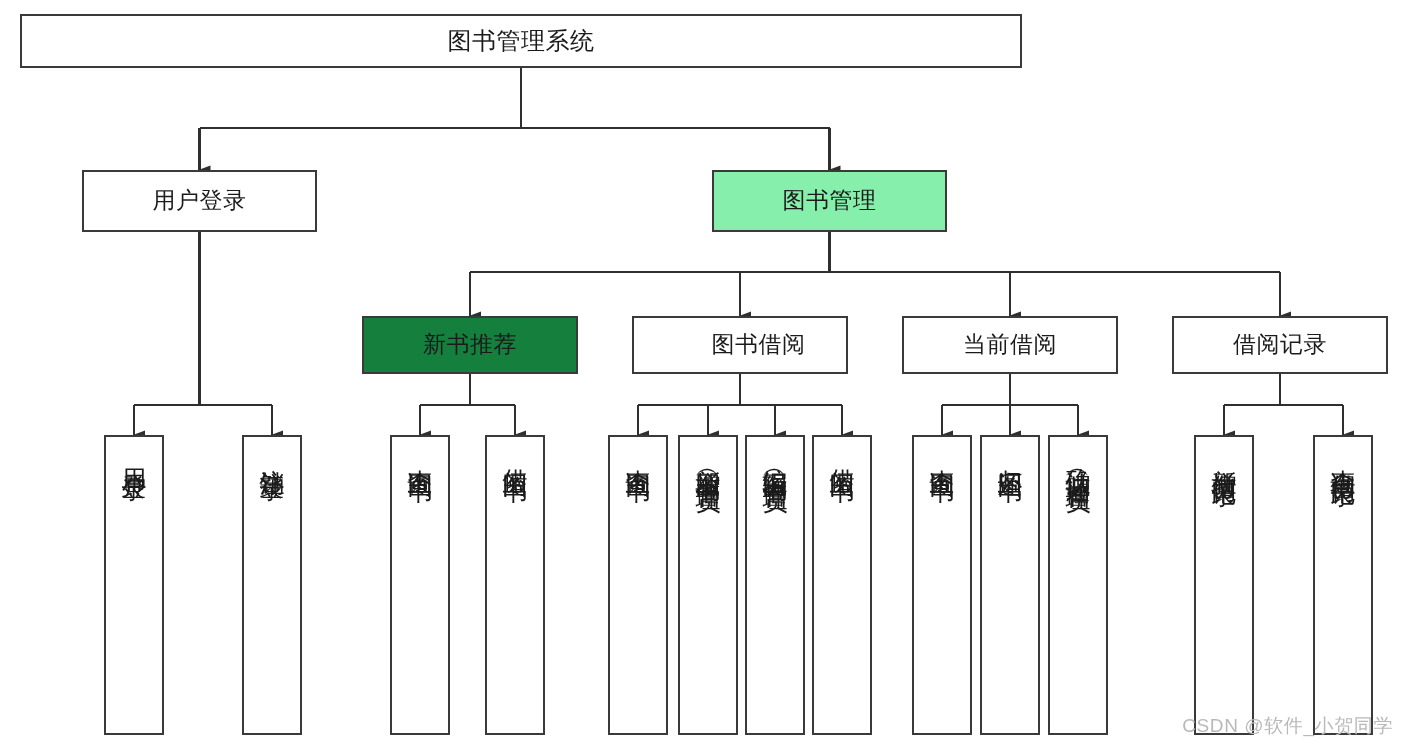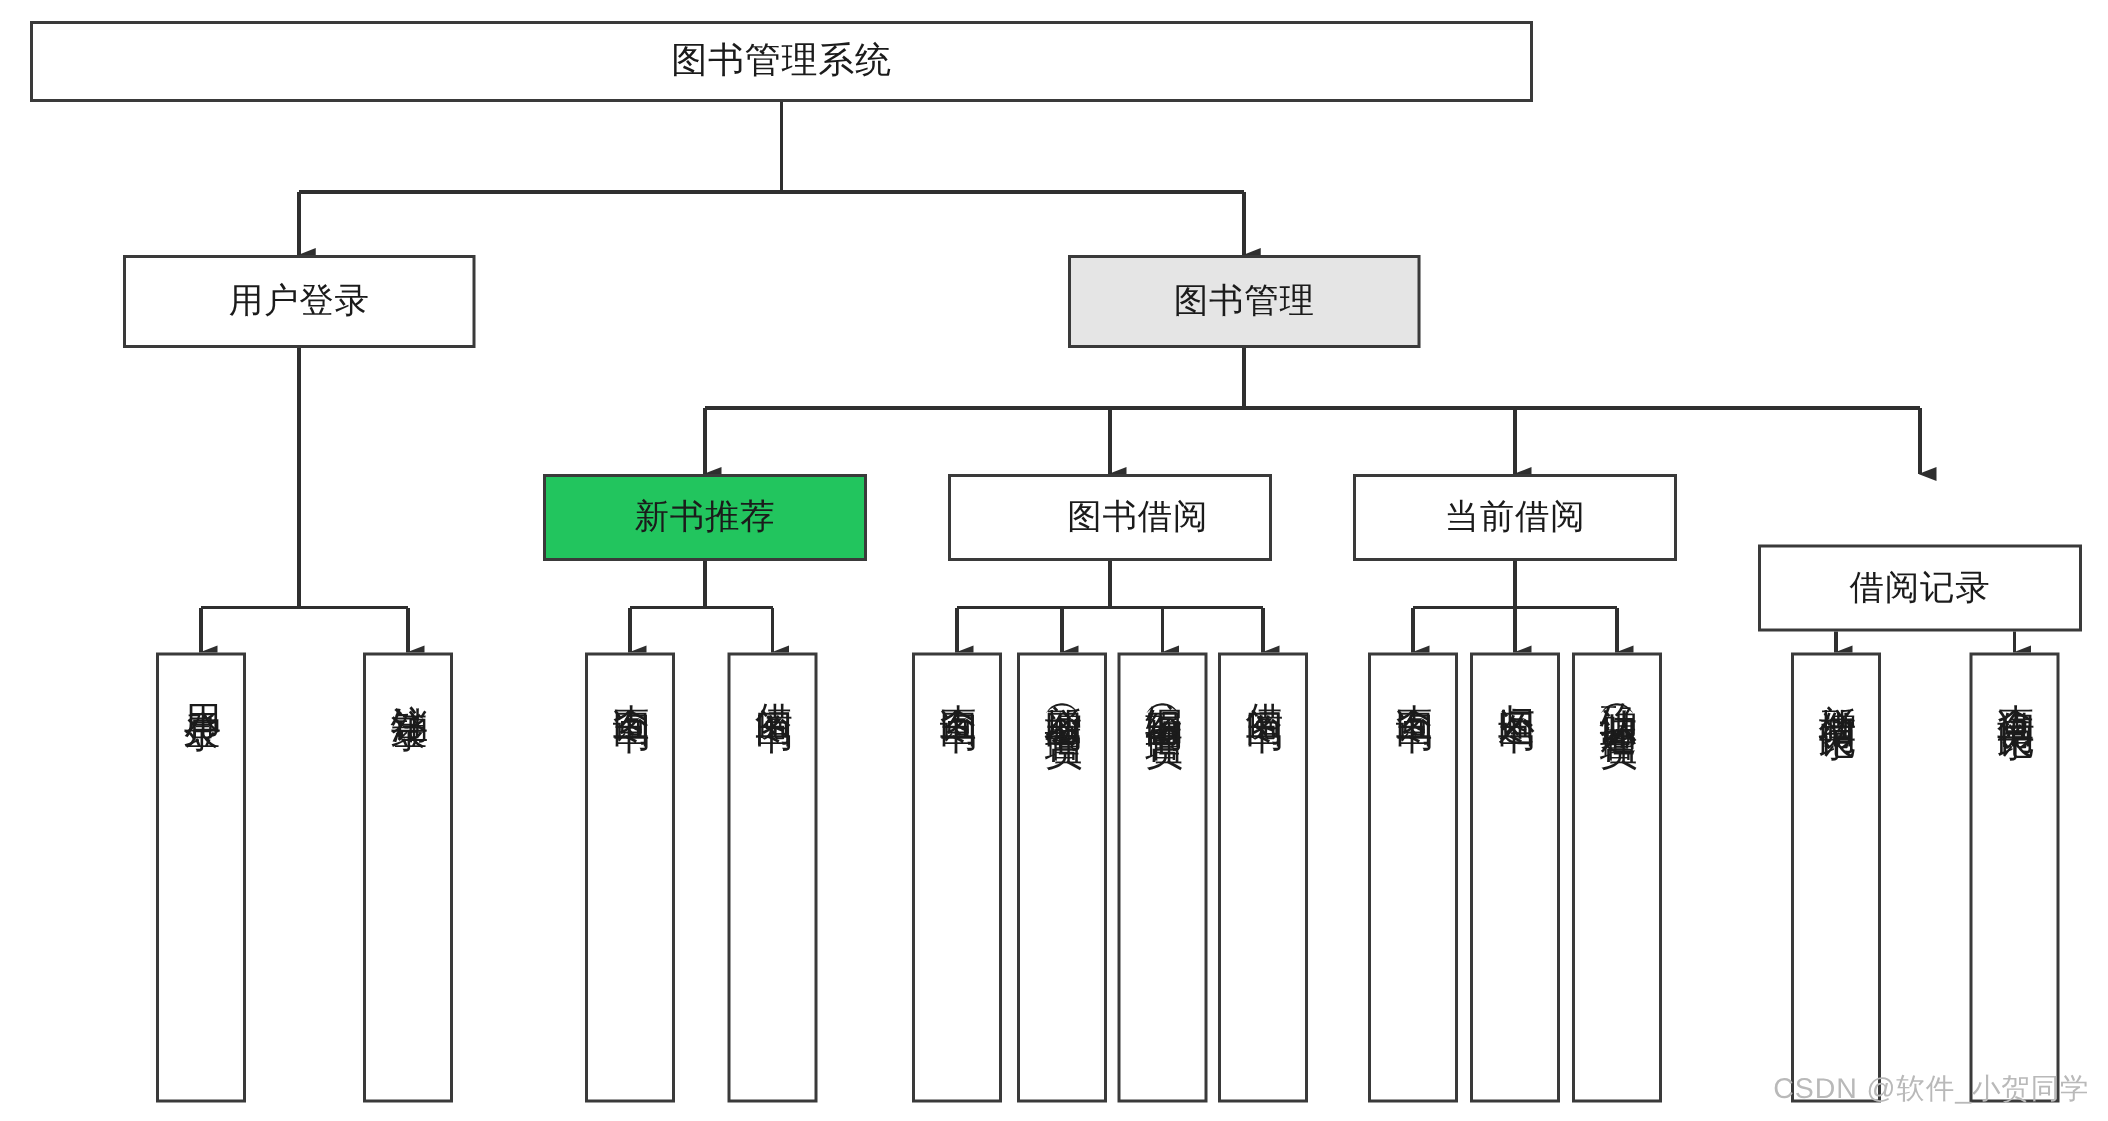--- a/index.html
+++ b/index.html
@@ -123,33 +123,33 @@
       </g>
   </svg>
 
   <div id="node-layer">
       <div class="node horizontal root" style="left: 20px; top: 14px; width: 1002px; height: 54px; border-color: rgb(58, 58, 58); background: rgb(255, 255, 255);">
         <span class="node-label" style="color: rgb(27, 27, 27);">图书管理系统</span>
       </div>
       <div class="node horizontal" style="left: 82px; top: 170px; width: 235px; height: 62px; border-color: rgb(58, 58, 58); background: rgb(255, 255, 255);">
         <span class="node-label" style="color: rgb(27, 27, 27);">用户登录</span>
       </div>
-      <div class="node horizontal" style="left: 712px; top: 170px; width: 235px; height: 62px; border-color: rgb(58, 58, 58); background: #e5e5e5;">
+      <div class="node horizontal" style="left: 712px; top: 170px; width: 235px; height: 62px; border-color: rgb(58, 58, 58); background: #86efac;">
         <span class="node-label" style="color: rgb(27, 27, 27);">图书管理</span>
       </div>
-      <div class="node horizontal" style="left: 362px; top: 316px; width: 216px; height: 58px; border-color: rgb(58, 58, 58); background: #22c55e;">
+      <div class="node horizontal" style="left: 362px; top: 316px; width: 216px; height: 58px; border-color: rgb(58, 58, 58); background: #15803d;">
         <span class="node-label" style="color: rgb(27, 27, 27);">新书推荐</span>
       </div>
       <div class="node horizontal" style="left: 632px; top: 316px; width: 216px; height: 58px; border-color: rgb(58, 58, 58); background: rgb(255, 255, 255); padding-left: 37px;">
         <span class="node-label" style="color: rgb(27, 27, 27);">图书借阅</span>
       </div>
       <div class="node horizontal" style="left: 902px; top: 316px; width: 216px; height: 58px; border-color: rgb(58, 58, 58); background: rgb(255, 255, 255);">
         <span class="node-label" style="color: rgb(27, 27, 27);">当前借阅</span>
       </div>
-      <div class="node horizontal" style="left: 1172px; top: 316px; width: 216px; height: 58px; border-color: rgb(58, 58, 58); background: rgb(255, 255, 255); margin-top: 47px;">
+      <div class="node horizontal" style="left: 1172px; top: 316px; width: 216px; height: 58px; border-color: rgb(58, 58, 58); background: rgb(255, 255, 255);">
         <span class="node-label" style="color: rgb(27, 27, 27);">借阅记录</span>
       </div>
       <div class="node vertical" style="left: 104px; top: 435px; width: 60px; height: 300px; border-color: rgb(58, 58, 58); background: rgb(255, 255, 255);">
         <span class="node-label" style="color: rgb(27, 27, 27);">用户登录</span>
       </div>
       <div class="node vertical" style="left: 242px; top: 435px; width: 60px; height: 300px; border-color: rgb(58, 58, 58); background: rgb(255, 255, 255);">
         <span class="node-label" style="color: rgb(27, 27, 27);">注销登录</span>
       </div>
       <div class="node vertical" style="left: 390px; top: 435px; width: 60px; height: 300px; border-color: rgb(58, 58, 58); background: rgb(255, 255, 255);">
         <span class="node-label" style="color: rgb(27, 27, 27);">查询图书</span>

